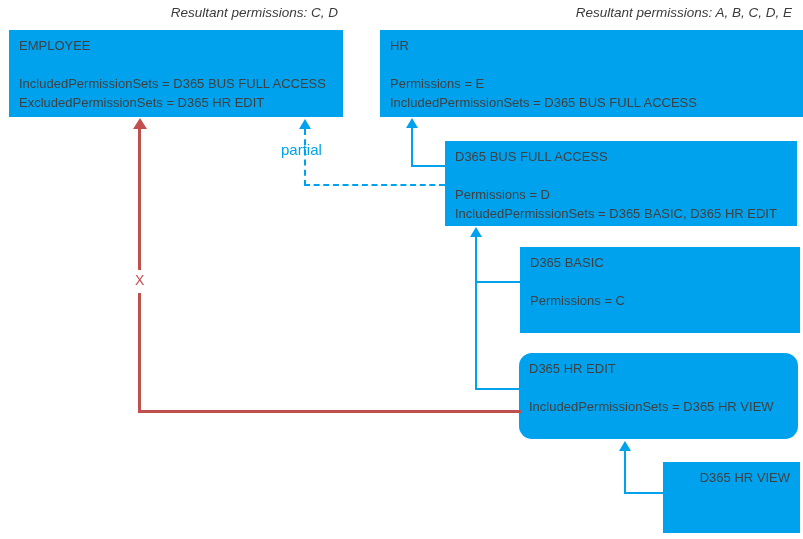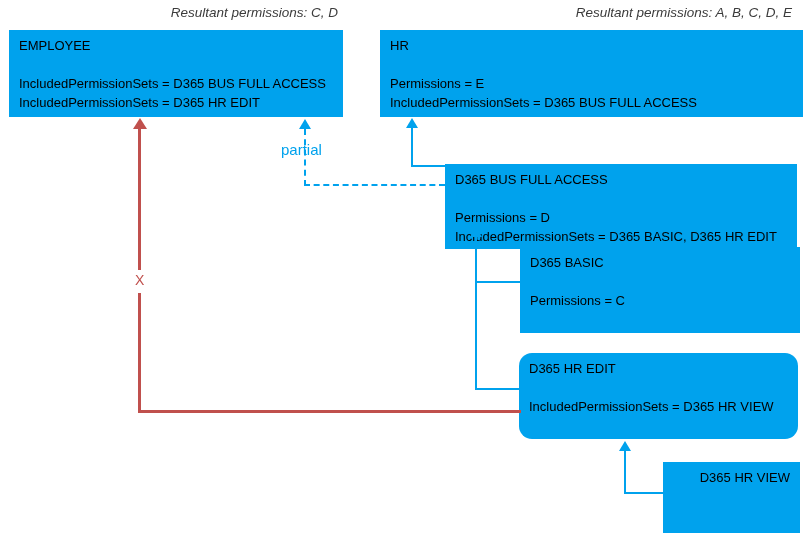--- a/index.html
+++ b/index.html
@@ -17,33 +17,33 @@
     font-size: 13.5px;
     color: var(--heading-gray, #3b3b3b);
     white-space: nowrap;
   }
   #heading-left  { top: 5px; right: 465px; }
   #heading-right { top: 5px; right: 11px; }
 
   .box {
     position: absolute;
     background: var(--box-blue, #00a2ed);
-    color: #000000;
+    color: #404040;
     font-size: 13px;
     padding: 7px 10px;
     box-sizing: border-box;
     overflow: visible;
     white-space: nowrap;
   }
   .box-title { line-height: 17px; margin-bottom: 20px; }
   .box-line  { line-height: 19px; }
 
   #box-employee            { left: 9px;   top: 30px;  width: 334px; height: 87px; }
   #box-hr                  { left: 380px; top: 30px;  width: 427px; height: 87px; }
-  #box-d365-bus-full-access{ left: 445px; top: 141px; width: 352px; height: 85px; margin-top: 23px; }
+  #box-d365-bus-full-access{ left: 445px; top: 141px; width: 352px; height: 85px; }
   #box-d365-basic          { left: 520px; top: 247px; width: 280px; height: 86px; }
   #box-d365-hr-edit        { left: 519px; top: 353px; width: 279px; height: 86px; border-radius: 13px; }
   #box-d365-hr-view        { left: 663px; top: 462px; width: 137px; height: 71px; text-align: right; }
 
   .h-line { position: absolute; height: 0; border-top: 2px solid var(--line-blue, #00a2ed); }
   .v-line { position: absolute; width: 0;  border-left: 2px solid var(--line-blue, #00a2ed); }
   .h-line.dashed { border-top-style: dashed; }
   .v-line.dashed { border-left-style: dashed; }
   .h-line.red { border-top: 3px solid var(--line-red, #c0504d); }
   .v-line.red { border-left: 3px solid var(--line-red, #c0504d); }
@@ -78,21 +78,21 @@
 <body>
 
 <div class="canvas">
 
   <div class="heading" id="heading-right">Resultant permissions: A, B, C, D, E</div>
   <div class="heading" id="heading-left">Resultant permissions: C, D</div>
 
   <div class="box" id="box-employee">
     <div class="box-title">EMPLOYEE</div>
     <div class="box-line">IncludedPermissionSets = D365 BUS FULL ACCESS</div>
-    <div class="box-line">IncludedPermissionSets = D365 HR EDIT</div>
+    <div class="box-line">ExcludedPermissionSets = D365 HR EDIT</div>
   </div>
 
   <div class="box" id="box-hr">
     <div class="box-title">HR</div>
     <div class="box-line">Permissions = E</div>
     <div class="box-line">IncludedPermissionSets = D365 BUS FULL ACCESS</div>
   </div>
 
   <div class="box" id="box-d365-bus-full-access">
     <div class="box-title">D365 BUS FULL ACCESS</div>

